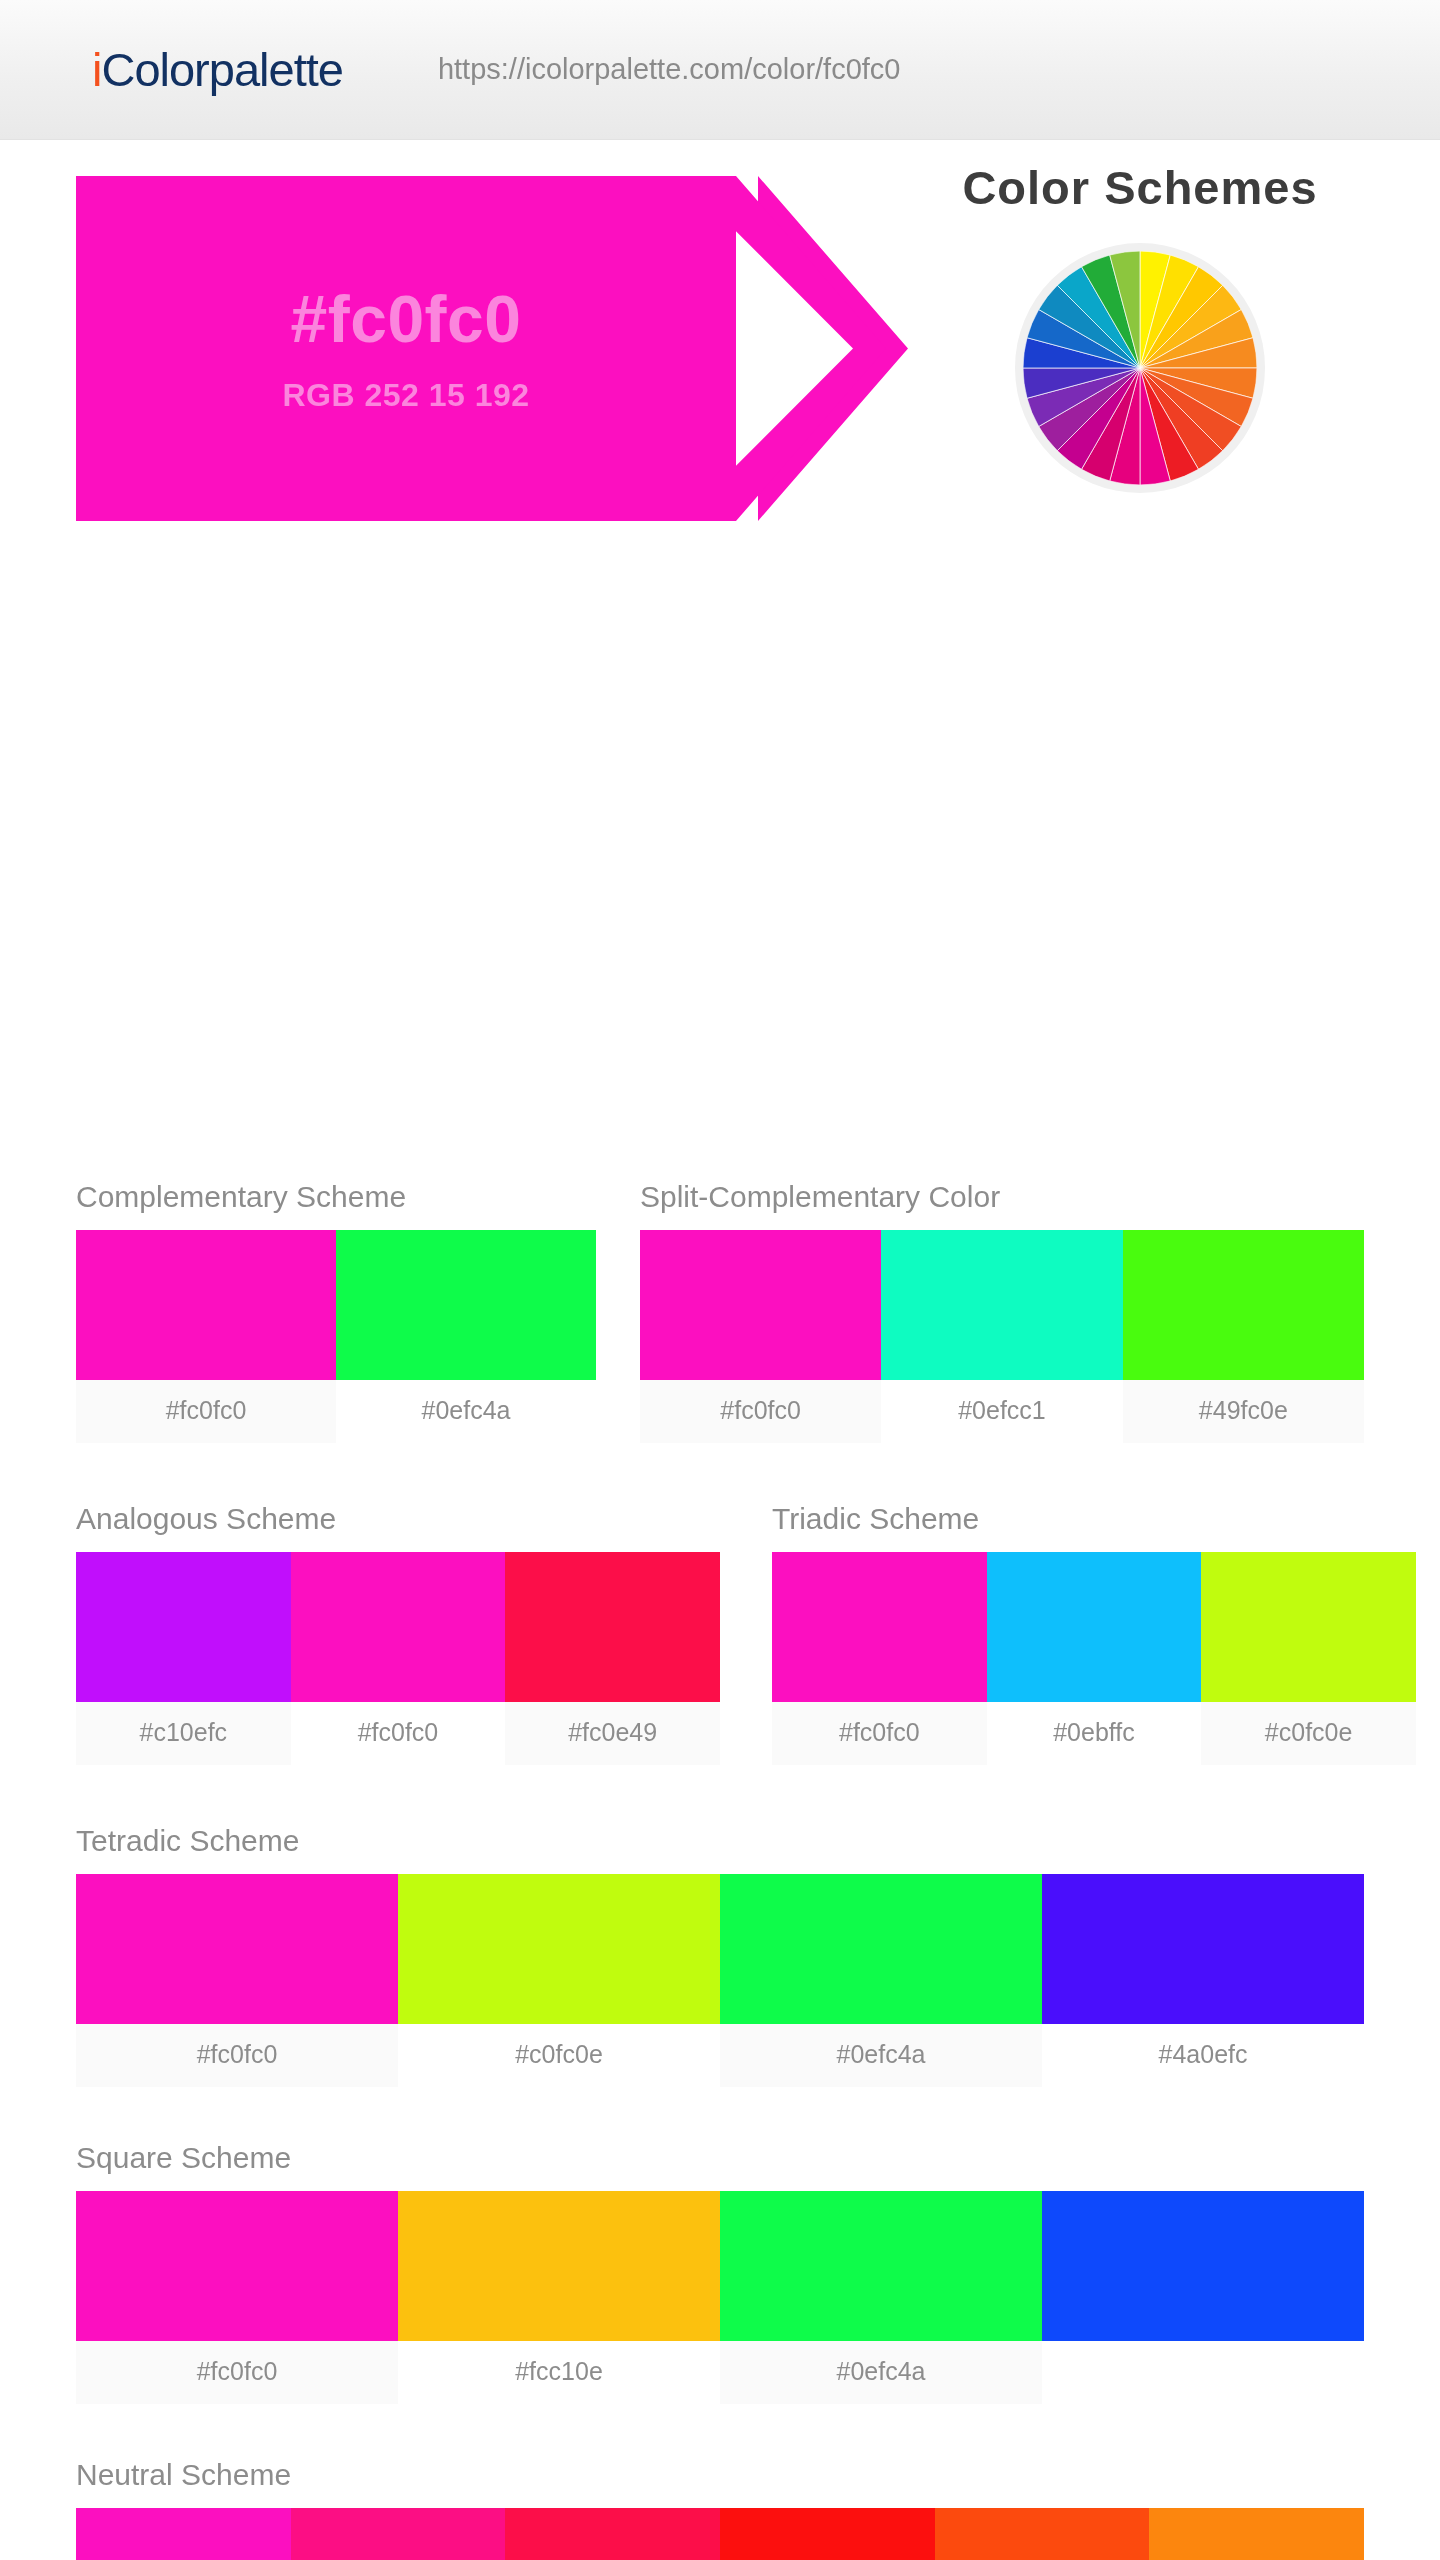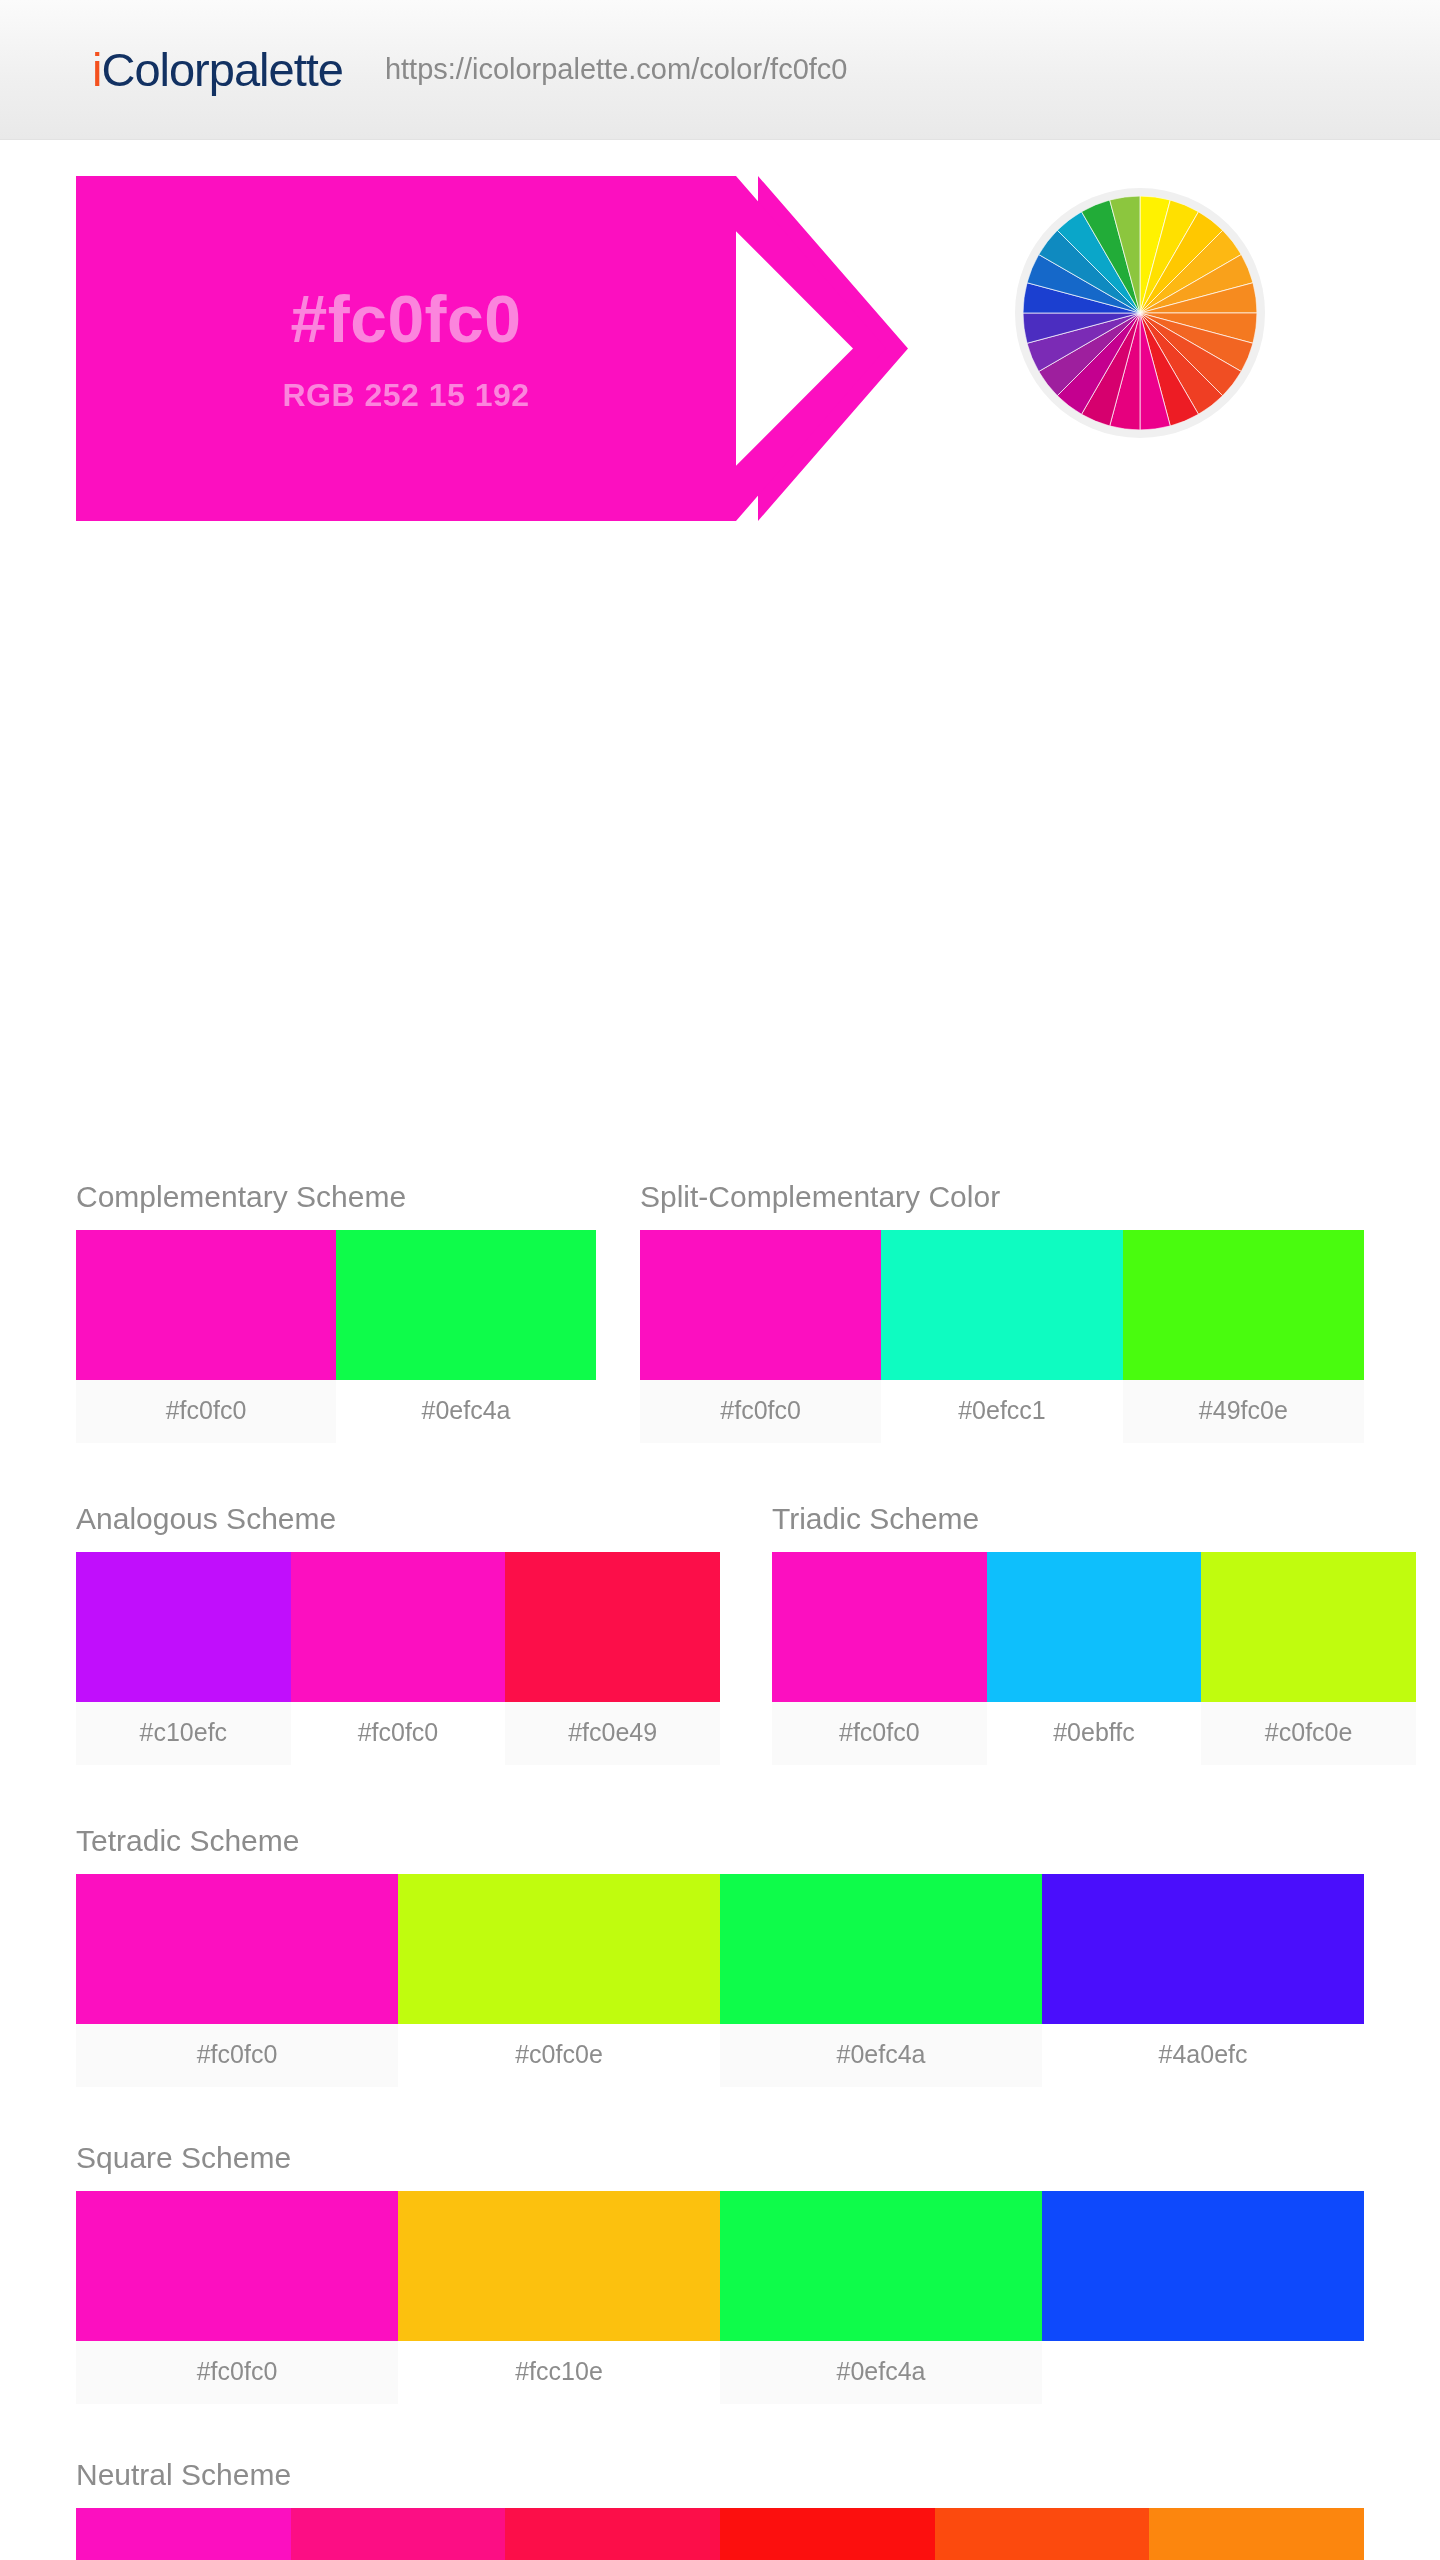--- a/index.html
+++ b/index.html
@@ -26,21 +26,21 @@
     margin-left: 92px;
     font-size: 47px;
     font-weight: normal;
     letter-spacing: -1px;
     white-space: nowrap;
     text-align: right;
   }
   .brand .brand-i { color: #f4511e; }
   .brand .brand-rest { color: #123162; }
   .header-url {
-    margin-left: 42px;
+    margin-left: 95px;
     font-size: 29px;
     color: #8a8a8a;
     font-weight: 300;
     white-space: nowrap;
   }
 
   
   .hero {
     position: relative;
     width: 1440px;
@@ -163,20 +163,21 @@
 </div>
 
 <div class="hero">
   <div class="hero-chev-outline"></div>
   <div class="hero-chev-solid"></div>
   <div class="hero-banner">
     <div class="hero-hex">#fc0fc0</div>
     <div class="hero-rgb">RGB 252 15 192</div>
   </div>
   <div class="hero-right">
+    <div class="schemes-title">Color Schemes</div>
     <div class="wheel-wrap">
       <div class="wheel">
         <svg viewBox="0 0 200 200" width="100%" height="100%" id="wheel-svg">
             <path d="M100,100 L100,0 A100,100 0 0,1 125.88190451025207,3.4074173710931746 Z" fill="#fff200" stroke="#ffffff" stroke-width="0.6"></path>
             <path d="M100,100 L125.88190451025207,3.4074173710931746 A100,100 0 0,1 150,13.397459621556138 Z" fill="#ffe000" stroke="#ffffff" stroke-width="0.6"></path>
             <path d="M100,100 L150,13.397459621556138 A100,100 0 0,1 170.71067811865476,29.28932188134526 Z" fill="#ffc800" stroke="#ffffff" stroke-width="0.6"></path>
             <path d="M100,100 L170.71067811865476,29.28932188134526 A100,100 0 0,1 186.60254037844388,50.00000000000001 Z" fill="#fdb813" stroke="#ffffff" stroke-width="0.6"></path>
             <path d="M100,100 L186.60254037844388,50.00000000000001 A100,100 0 0,1 196.59258262890683,74.11809548974793 Z" fill="#f9a11b" stroke="#ffffff" stroke-width="0.6"></path>
             <path d="M100,100 L196.59258262890683,74.11809548974793 A100,100 0 0,1 200,100 Z" fill="#f68b1f" stroke="#ffffff" stroke-width="0.6"></path>
             <path d="M100,100 L200,100 A100,100 0 0,1 196.59258262890683,125.88190451025207 Z" fill="#f47920" stroke="#ffffff" stroke-width="0.6"></path>

